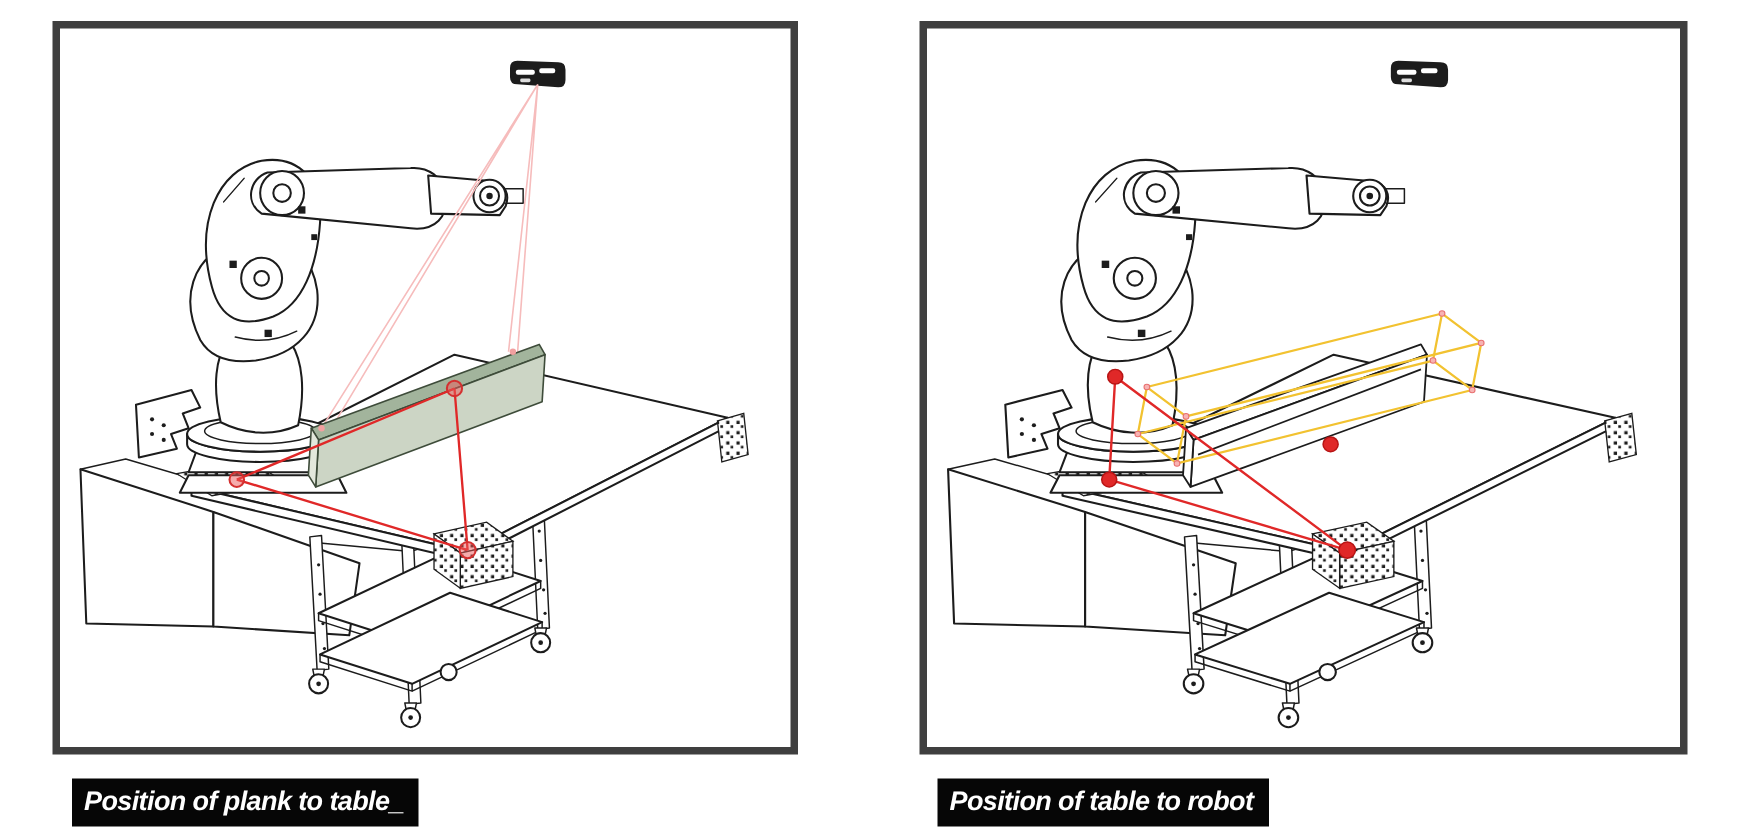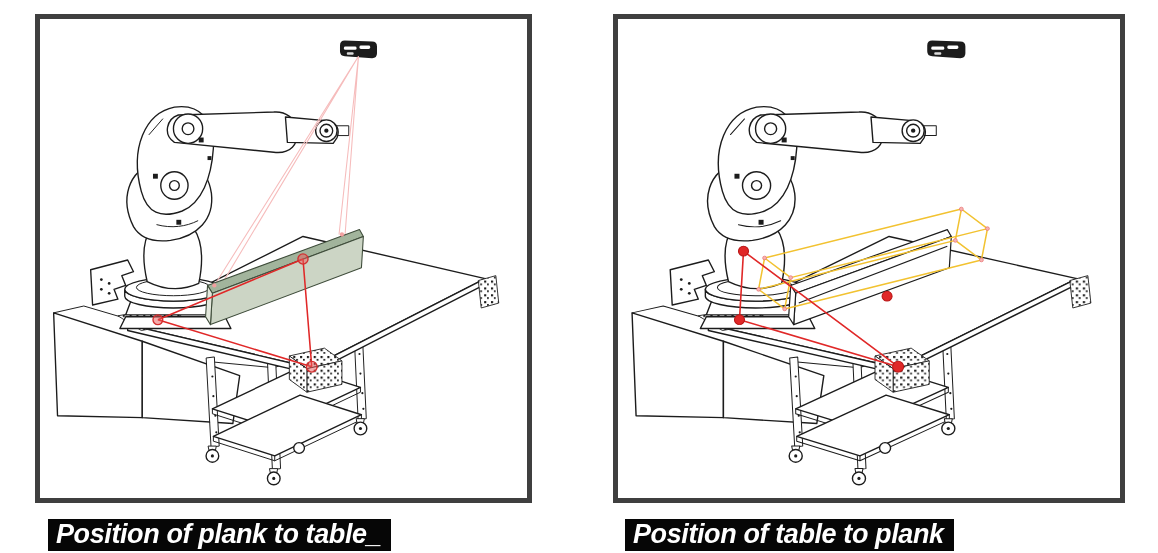--- a/index.html
+++ b/index.html
@@ -7,21 +7,21 @@
        font-family:"Liberation Sans", sans-serif;}
 
   .panel{position:absolute;box-sizing:border-box;margin:0;
          border:5px solid var(--panel-border);background:#ffffff;}
   .panel svg{display:block;width:100%;height:100%;}
   #panel-left{left:35px;top:14px;width:497px;height:489px;}
   #panel-right{left:613px;top:14px;width:512px;height:489px;}
 
   .caption{position:absolute;top:519px;height:30px;display:flex;align-items:center;
            background:var(--caption-bg);color:var(--caption-fg);
-           font-style:italic;font-weight:700;font-size:27px;letter-spacing:-0.4px;
+           font-style:italic;font-weight:700;font-size:18px;letter-spacing:-0.4px;
            padding:0 10px 2px 8px;white-space:nowrap;}
   #caption-left{left:48px;}
   #caption-right{left:625px;}
 
   
   .lineart{fill:#ffffff;stroke:var(--ink);stroke-width:1.4;stroke-linejoin:round;stroke-linecap:round;}
   .thin{stroke-width:1;}
   .nofill{fill:none;}
   .solid{fill:var(--ink);stroke:none;}
   .hole{fill:var(--ink);stroke:none;}
@@ -209,13 +209,13 @@
     <g>
       <circle class="reddot-solid" cx="125" cy="237" r="5"></circle>
       <circle class="reddot-solid" cx="121" cy="307" r="5"></circle>
       <circle class="reddot-solid" cx="279" cy="355" r="5.5"></circle>
       <circle class="reddot-solid" cx="268" cy="283" r="5"></circle>
     </g>
   </svg>
 </figure>
 
 <div class="caption" id="caption-left">Position of plank to table_</div>
-<div class="caption" id="caption-right">Position of table to plank</div>
+<div class="caption" id="caption-right">Position of table to robot</div>
 
 </body></html>

